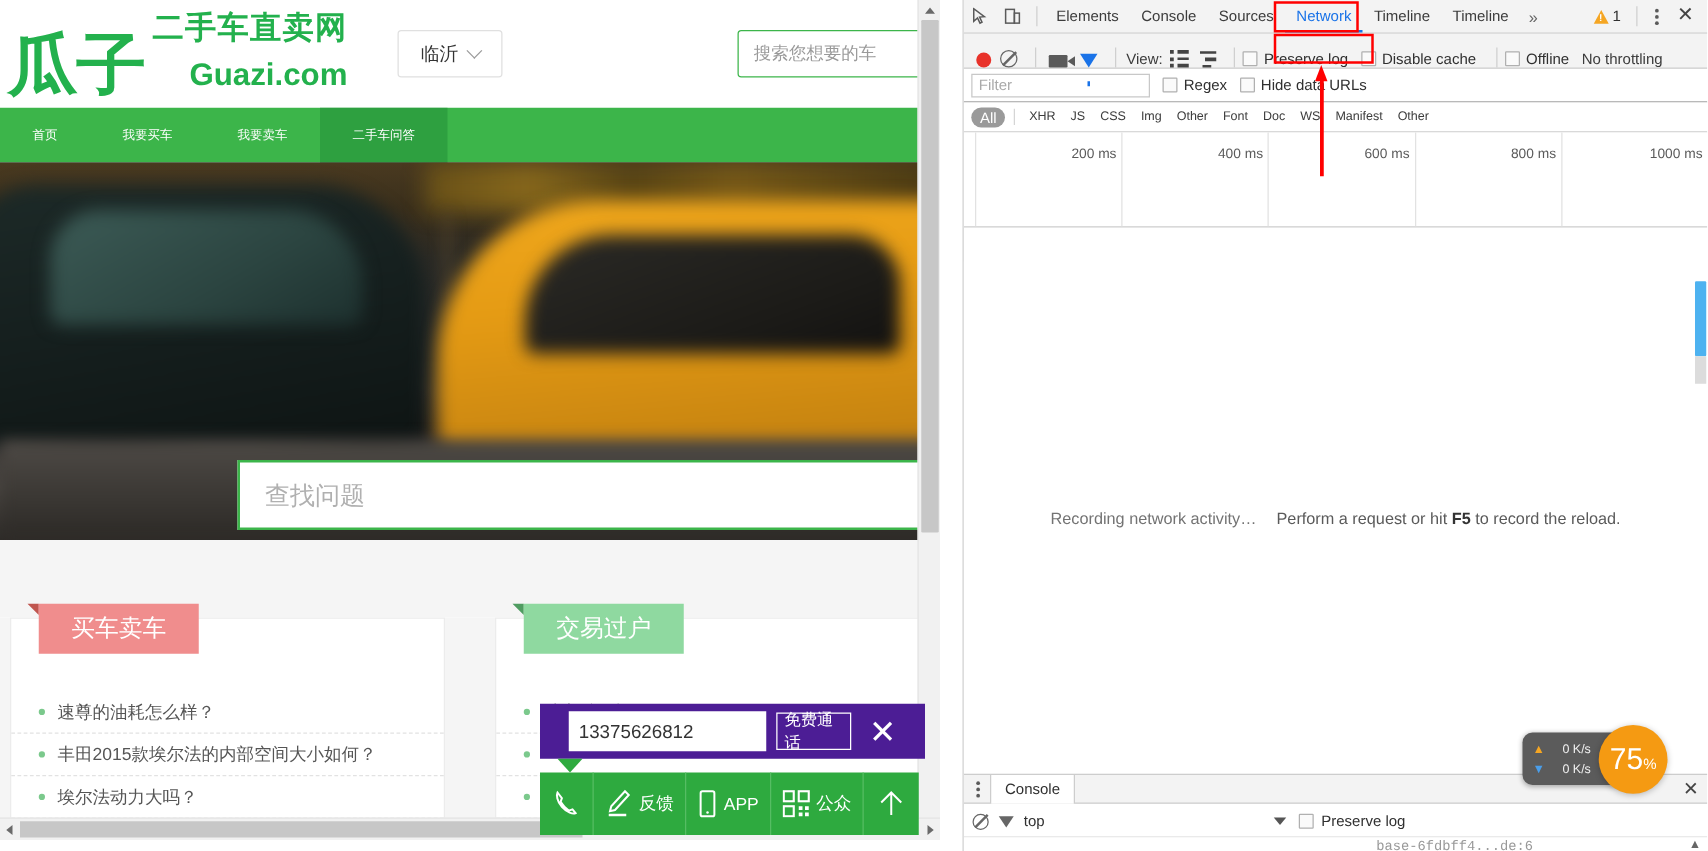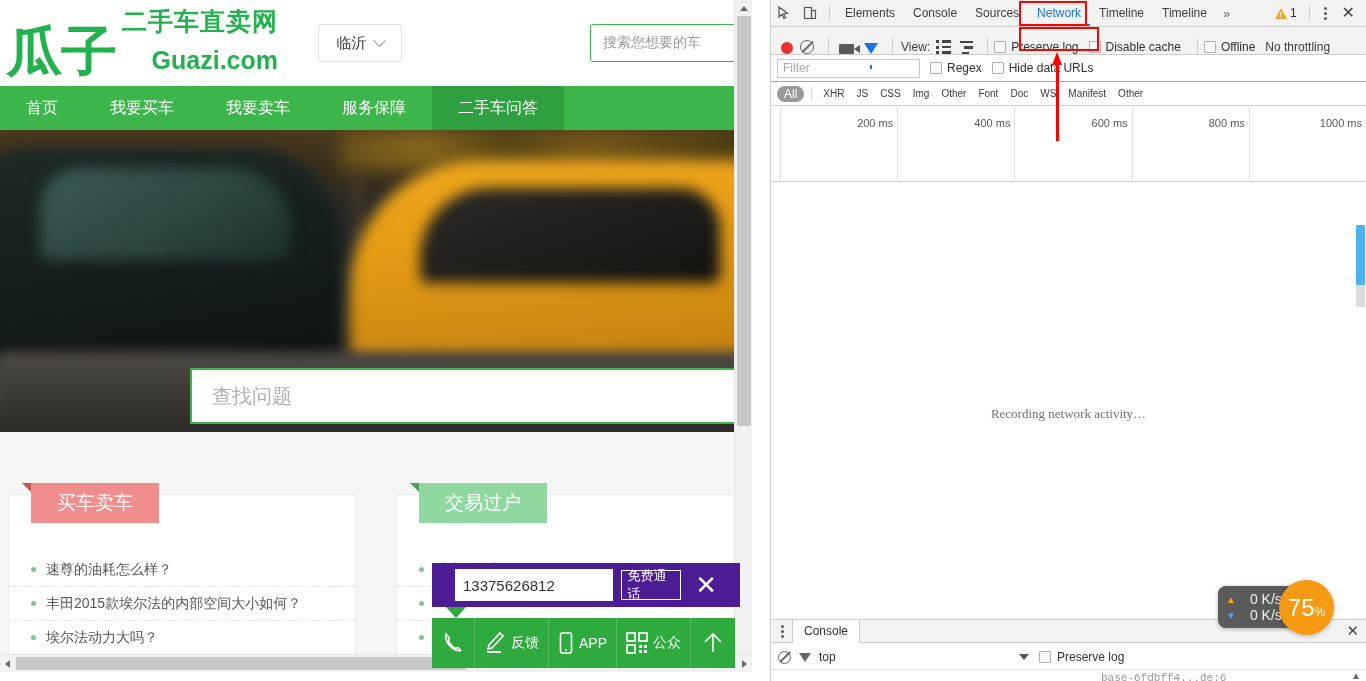--- a/index.html
+++ b/index.html
@@ -64,21 +64,21 @@
     font-size: 14px; color: #9a9a9a;
     display: flex; align-items: center;
   }
 
   
   .site-nav {
     height: 44px; background: #3cb54a; display: flex; align-items: stretch;
   }
   .nav-item {
     padding: 0 26px; display: flex; align-items: center;
-    color: #fff; font-size: 16px; white-space: nowrap;
+    color: #fff; font-size: 10px; white-space: nowrap;
   }
   .nav-item.active { background: #2ea040; }
 
   
   .hero {
     position: relative; height: 302px; overflow: hidden;
     background: #2a2520;
   }
   .hero-bg {
     position: absolute; inset: 0;
@@ -298,21 +298,21 @@
   .ruler-cell {
     flex: 1; border-right: 1px solid #e2e2e2; position: relative;
   }
   .ruler-cell:last-child { border-right: none; }
   .ruler-lbl { position: absolute; right: 4px; top: 11px; font-size: 11px; color: #5a5a5a; }
   .ruler-left-pad { width: 10px; border-right: 1px solid #e2e2e2; }
 
   .dt-body {
     position: absolute; left: 0; top: 209px; right: 0; bottom: 62px;
     background: #fff; display: flex; flex-direction: row;
-    align-items: center; justify-content: center; gap: 16px; font-family: Liberation Serif, serif;
+    align-items: center; justify-content: center; gap: 16px;
   }
   .empty-l1 { font-size: 13px; color: #737373; }
   .empty-l2 { font-size: 13px; color: #5a5a5a; }
   .empty-l2 b { font-weight: bold; color: #333; }
 
   .dt-drawer-tabs {
     position: absolute; left: 0; right: 0; top: 619px; height: 24px;
     background: #f3f3f3; border-top: 1px solid #cdcdcd; border-bottom: 1px solid #cdcdcd;
     display: flex; align-items: center; padding-left: 2px;
   }
@@ -360,21 +360,21 @@
   .speed-widget {
     position: absolute; left: 1218px; top: 586px; z-index: 70;
     width: 90px; height: 42px; background: #5b5b5b; border-radius: 8px;
     color: #fff; font-size: 10px;
     display: flex; flex-direction: column; justify-content: center; padding-left: 8px;
     box-shadow: 0 1px 4px rgba(0,0,0,.3);
   }
   .sw-row { display: flex; align-items: center; gap: 14px; height: 16px; }
   .sw-up { color: #f5a623; font-size: 10px; }
   .sw-dn { color: #4a9eea; font-size: 10px; }
-  .sw-val { color: #f0f0f0; font-size: 14px; }
+  .sw-val { color: #f0f0f0; font-size: 10px; }
   .speed-circle {
     position: absolute; left: 1279px; top: 580px; z-index: 71;
     width: 55px; height: 55px; border-radius: 50%; background: #f59a12;
     display: flex; align-items: baseline; justify-content: center;
     color: #fff; box-shadow: 0 1px 5px rgba(0,0,0,.25); text-align: center;
   }
   .sc-num { font-size: 24px; line-height: 55px; }
   .sc-pct { font-size: 12px; line-height: 55px; }
 </style>
 </head>
@@ -397,21 +397,20 @@
           <span>临沂</span>
           <span class="chev"></span>
         </div>
         <div class="hdr-search">搜索您想要的车</div>
       </div>
 
       <div class="site-nav">
         <div class="nav-item">首页</div>
         <div class="nav-item">我要买车</div>
         <div class="nav-item">我要卖车</div>
-        <div class="nav-item">服务保障</div>
         <div class="nav-item active">二手车问答</div>
       </div>
 
       <div class="hero">
         <div class="hero-bg"></div>
         <div class="hero-top-lights"></div>
         <div class="hero-car-dark"></div>
         <div class="hero-car-glass"></div>
         <div class="hero-divider"></div>
         <div class="hero-car-yellow"></div>
@@ -655,20 +654,23 @@
       <div class="ruler-cell">
         <span class="ruler-lbl">800 ms</span>
       </div>
       <div class="ruler-cell">
         <span class="ruler-lbl">1000 ms</span>
       </div>
     </div>
 
     <div class="dt-body">
       <div class="empty-l1">Recording network activity…</div>
+      <div class="empty-l2">
+        <span>Perform a request or hit </span><b>F5</b><span> to record the reload.</span>
+      </div>
     </div>
 
     <div class="dt-vscroll">
       <div class="dt-vthumb"></div>
       <div class="dt-vthumb2"></div>
     </div>
 
     <div class="dt-drawer-tabs">
       <div class="drawer-kebab">
           <i></i>

